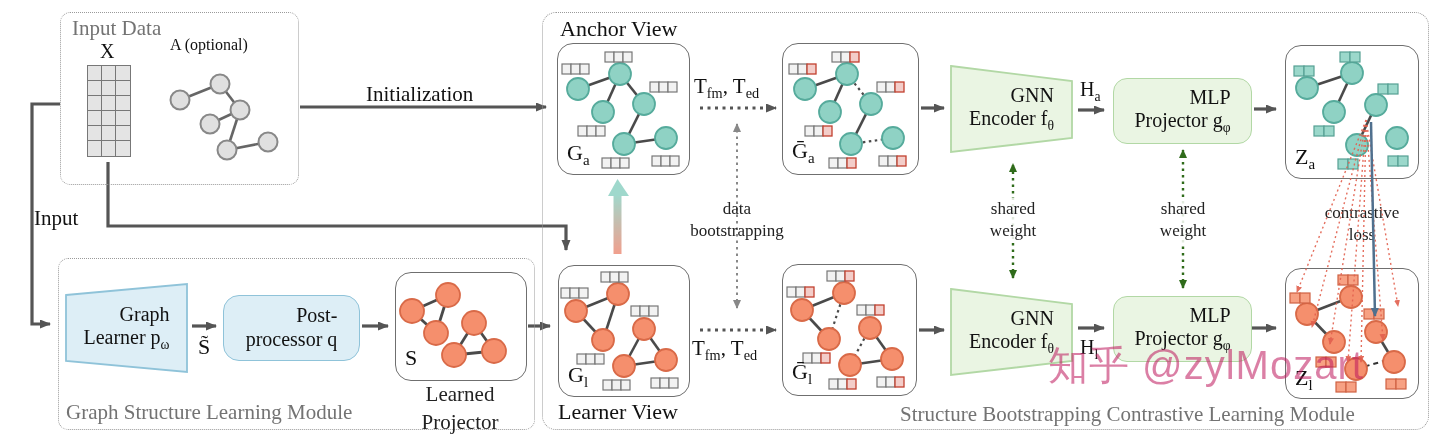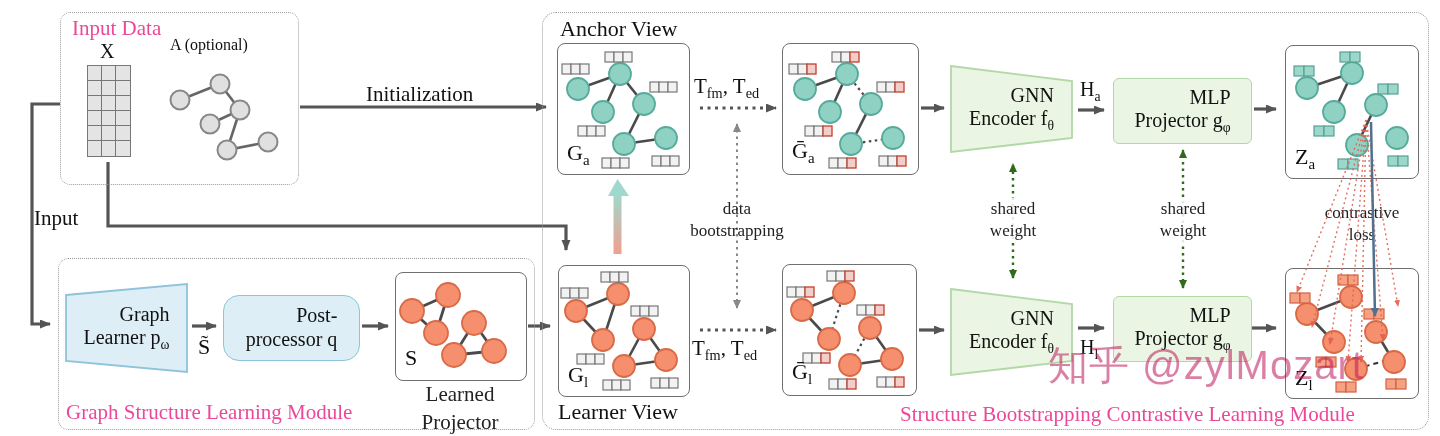--- a/index.html
+++ b/index.html
@@ -2,31 +2,31 @@
 <html><head>
 <meta charset="utf-8">
 <style>
   html,body{margin:0;padding:0;background:#ffffff;}
   .canvas{position:relative;width:1440px;height:436px;background:#fff;overflow:hidden;
           font-family:"Liberation Serif", serif;color:#1a1a1a;}
   svg{display:block;}
   .abs{position:absolute;}
   .layer{position:absolute;left:0;top:0;width:1440px;height:436px;pointer-events:none;}
   .panel{position:absolute;border:1.6px dotted #9a9a9a;border-radius:14px;background:transparent;}
-  .gbox{position:absolute;border:1.7px solid #6f6f6f;border-radius:8px;background:#fff;}
-  .modtitle{position:absolute;color:#ec4899;font-size:21px;white-space:nowrap;}
+  .gbox{position:absolute;border:1.7px solid #6f6f6f;border-radius:16px;background:#fff;}
+  .modtitle{position:absolute;color:#737373;font-size:21px;white-space:nowrap;}
   .viewtitle{position:absolute;color:#111;font-size:22px;white-space:nowrap;}
   .cap{position:absolute;text-align:center;font-size:17px;line-height:1.32;color:#222;white-space:nowrap;}
   .mathlbl{position:absolute;font-size:21px;color:#111;white-space:nowrap;}
   .it{}
   sub{font-size:0.68em;}
   .blocklbl{position:absolute;display:flex;align-items:center;justify-content:center;
             text-align:right;font-size:20px;line-height:1.18;color:#111;}
   .bluebox{background:#ddeef6;border:1.6px solid #8fc3d9;border-radius:16px;}
-  .greenbox{background:#eaf5e3;border:1.6px solid #b2d8a5;border-radius:6px;}
+  .greenbox{background:#eaf5e3;border:1.6px solid #b2d8a5;border-radius:14px;}
   .watermark{position:absolute;left:1048px;top:338px;font-family:"Liberation Sans",sans-serif;
              font-size:40px;color:#be185d;opacity:0.55;white-space:nowrap;letter-spacing:1px;}
   .xgrid{position:absolute;left:88px;top:66px;display:grid;
          grid-template-columns:repeat(3,14px);grid-template-rows:repeat(6,15px);}
   .xgrid div{border:1.2px solid #777;background:#e4e4e4;margin:-0.6px;}
 </style>
 </head>
 <body>
 
 <div class="canvas">

